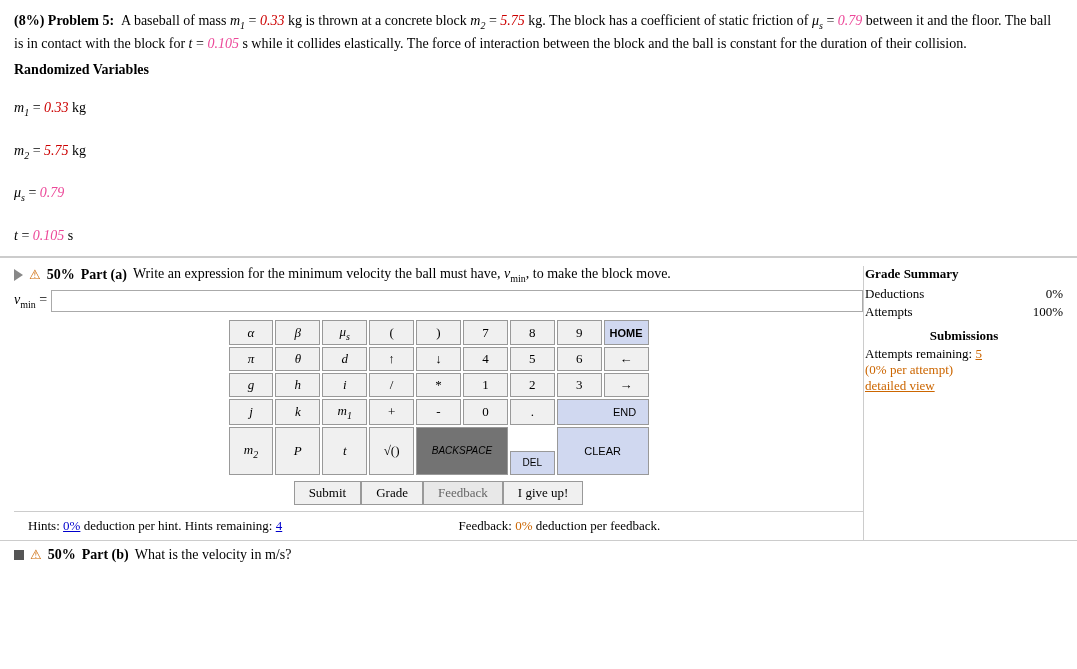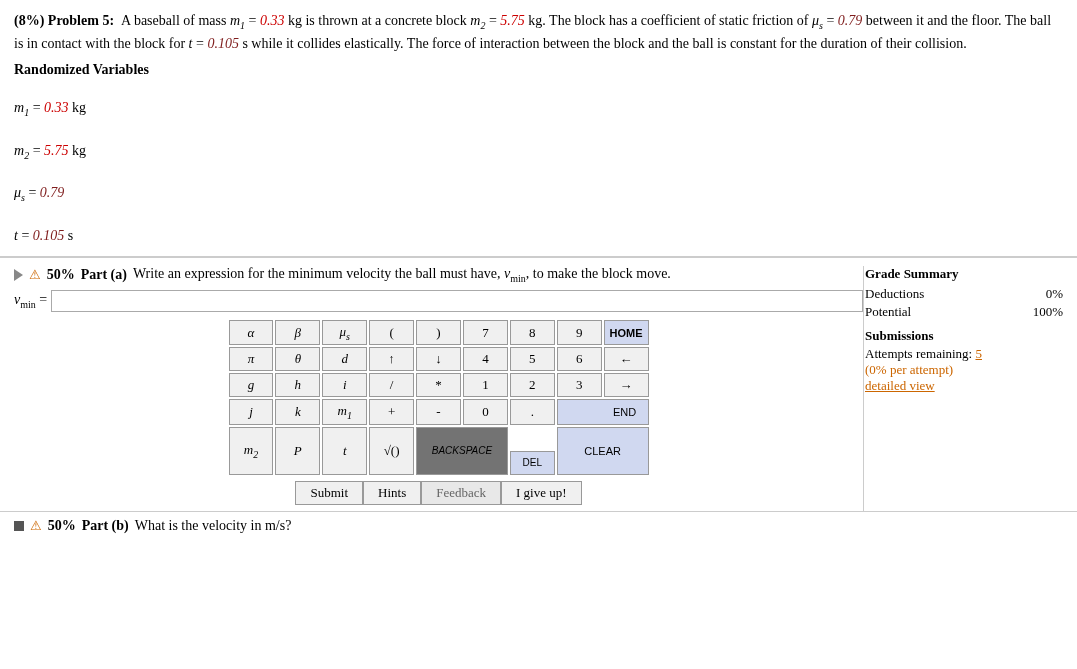--- a/index.html
+++ b/index.html
@@ -19,21 +19,21 @@
     .problem-area {
       padding: 10px 14px 8px 14px;
       border-bottom: 1px solid #ccc;
     }
     .problem-title {
       font-size: 14px;
       line-height: 1.5;
       margin-bottom: 8px;
     }
     .red-val { color: #cc0000; font-style: italic; }
-    .orange-val { color: #7f1d1d; font-style: italic; }
+    .orange-val { color: #ec4899; font-style: italic; }
     .randomized-section {
       margin-top: 6px;
     }
     .randomized-title {
       font-weight: bold;
       font-size: 14px;
       margin-bottom: 12px;
     }
     .var-list {
       list-style: none;
@@ -155,21 +155,21 @@
       border-top: 1px solid #ccc;
       font-size: 14px;
     }
     .square-icon {
       width: 10px; height: 10px;
       background: #555;
       display: inline-block;
     }
     .grade-title { font-weight: bold; font-size: 13px; margin-bottom: 4px; }
     .grade-row { display: flex; justify-content: space-between; font-size: 13px; margin-bottom: 2px; }
-    .submissions-title { font-weight: bold; font-size: 13px; margin-top: 8px; margin-bottom: 2px; }
+    .submissions-title { font-weight: bold; font-size: 13px; margin-top: 8px; margin-bottom: 2px; text-align: center; }
     .attempts-remaining { font-size: 13px; }
     .orange-link { color: #cc6600; text-decoration: underline; cursor: pointer; }
     sub, sup { font-size: 10px; }
   </style>
 </head>
 <body>
 
 <div class="main-container">
 
   <div class="problem-area">
@@ -283,36 +283,49 @@
               <em>t</em>
             </div>
           <div class="kb-btn">√()</div>
           <div class="kb-btn backspace-btn" style="grid-column: span 2;">BACKSPACE</div>
           <div class="kb-btn del-btn">DEL</div>
           <div class="kb-btn clear-btn" style="grid-column: span 2;">CLEAR</div>
         </div>
 
         <div class="action-row">
           <button class="action-btn">Submit</button>
-          <button class="action-btn">Hints</button>
+          <button class="action-btn">Grade</button>
           <button class="action-btn feedback-btn">Feedback</button>
           <button class="action-btn">I give up!</button>
         </div>
       </div>
 
+      <div class="hints-feedback-row">
+        <div class="hints-section">
+          <span>Hints:</span>
+          <span class="blue-link"><span>0%</span></span>
+          <span> deduction per hint. Hints remaining: </span>
+          <span class="blue-link">4</span>
+        </div>
+        <div class="feedback-section">
+          <span>Feedback:</span>
+          <span class="orange-text"><span>0%</span></span>
+          <span> deduction per feedback.</span>
+        </div>
+      </div>
     </div>
 
     <div class="part-right">
       <div class="grade-title">Grade Summary</div>
       <div class="grade-row">
         <span>Deductions</span>
         <span>0%</span>
       </div>
       <div class="grade-row">
-        <span>Potential</span>
+        <span>Attempts</span>
         <span>100%</span>
       </div>
       <div class="submissions-title">Submissions</div>
       <div class="attempts-remaining">
         <span>Attempts remaining:</span>
         <span class="orange-link">5</span>
       </div>
       <div style="font-size:13px;">
         <span class="orange-text">(0% per attempt)</span>
       </div>

